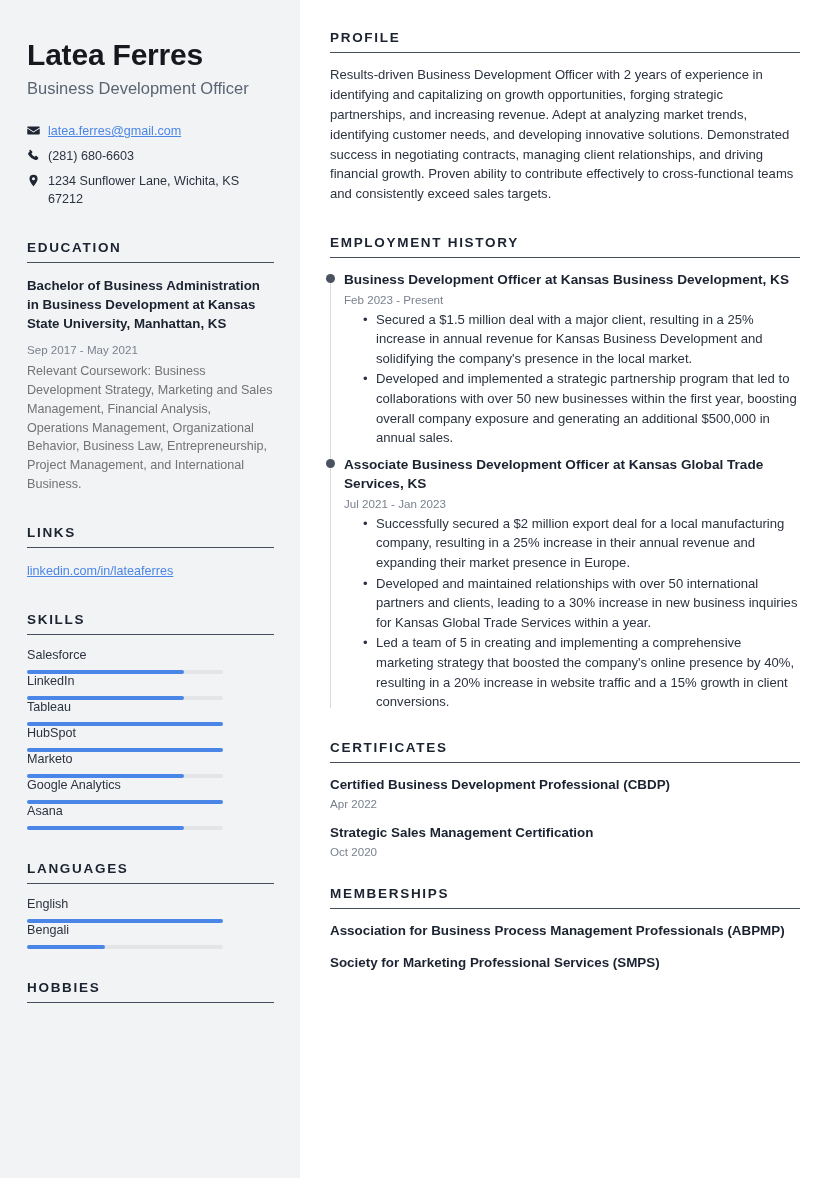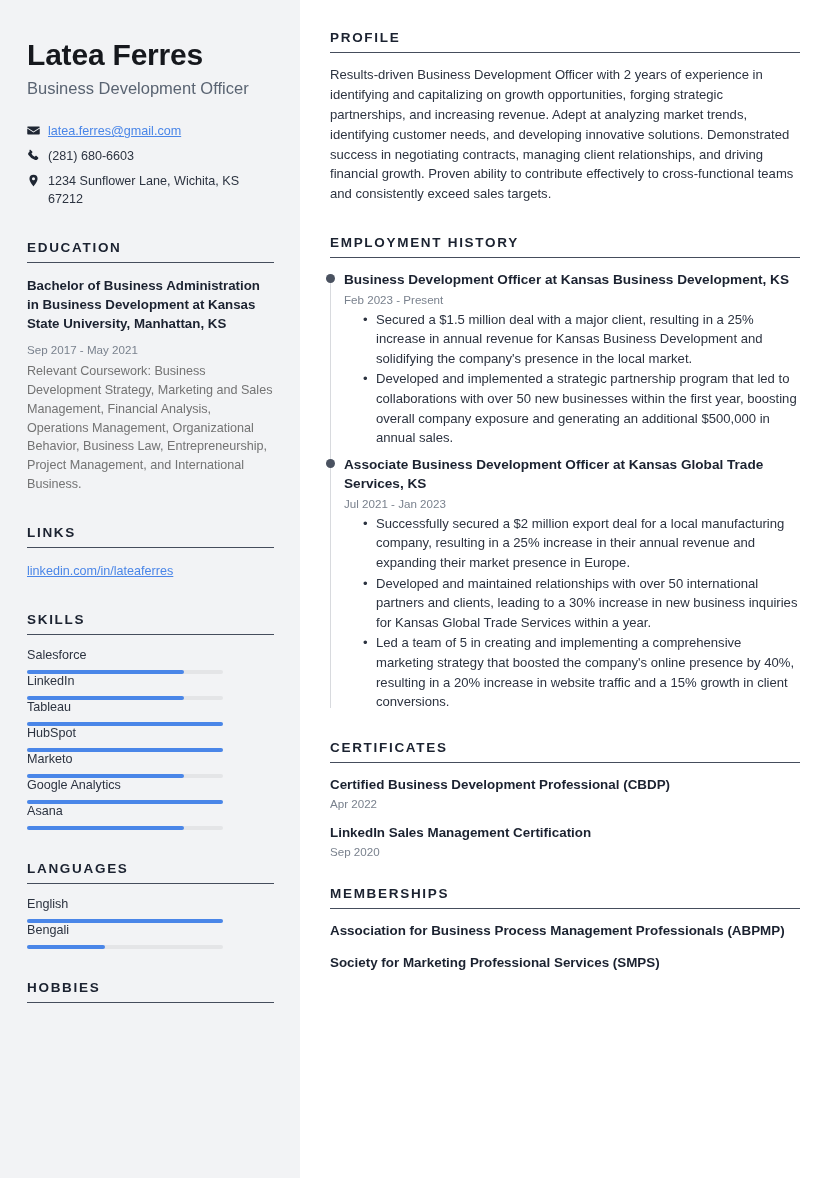--- a/index.html
+++ b/index.html
@@ -442,22 +442,22 @@
       <div class="sec-head">CERTIFICATES</div>
       <div class="sec-rule"></div>
       <div class="sec-body">
 
         <div class="item-block">
           <div class="item-title">Certified Business Development Professional (CBDP)</div>
           <div class="item-date">Apr 2022</div>
         </div>
 
         <div class="item-block">
-          <div class="item-title">LinkedIn Sales Management Certification</div>
-          <div class="item-date">Sep 2020</div>
+          <div class="item-title">Strategic Sales Management Certification</div>
+          <div class="item-date">Oct 2020</div>
         </div>
 
       </div>
     </section>
 
     <section class="sec memb">
       <div class="sec-head">MEMBERSHIPS</div>
       <div class="sec-rule"></div>
       <div class="sec-body">
 

